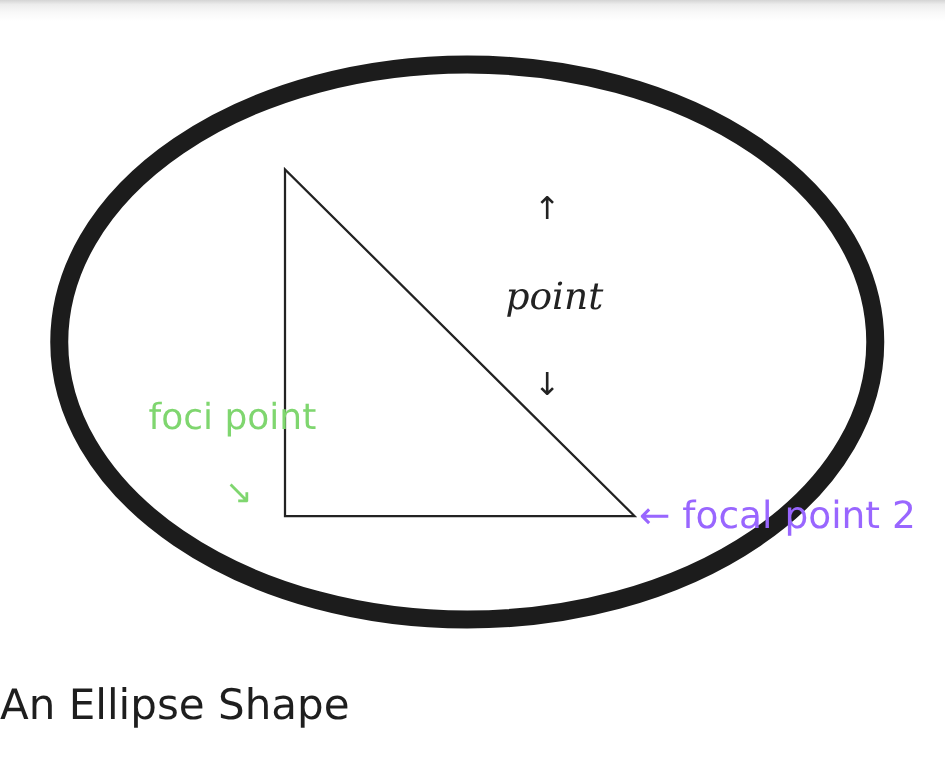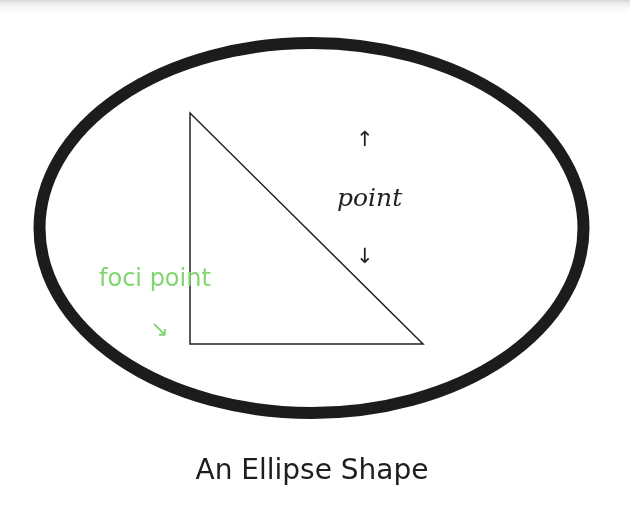--- a/index.html
+++ b/index.html
@@ -77,36 +77,37 @@
       left: 356px;
       top: 246px;
       font-size: 21px;
       color: #222222;
     }
     .caption {
       position: absolute;
       left: 0;
       width: 624px;
       top: 453px;
-      text-align: center;
+      text-align: left;
       font-size: 28px;
       color: #1e1e1e;
     }
   </style>
 </head>
 <body>
 
 <div class="stage">
   <div class="top-shadow"></div>
 
   <svg class="diagram" viewBox="0 0 630 512">
     <ellipse cx="311.5" cy="228" rx="272" ry="185" fill="none" stroke="#1c1c1c" stroke-width="12"></ellipse>
     <polygon points="190,113 190,344 423,344" fill="none" stroke="#222222" stroke-width="1.5" stroke-linejoin="miter"></polygon>
   </svg>
 
   <div class="label lbl-up">↑</div>
   <div class="label lbl-foci">point</div>
   <div class="label lbl-down">↓</div>
   <div class="label lbl-third">foci point</div>
   <div class="label lbl-third-arrow">↘</div>
+  <div class="label lbl-fp2">← focal point 2</div>
 
   <div class="caption">An Ellipse Shape</div>
 </div>
 
 </body></html>

